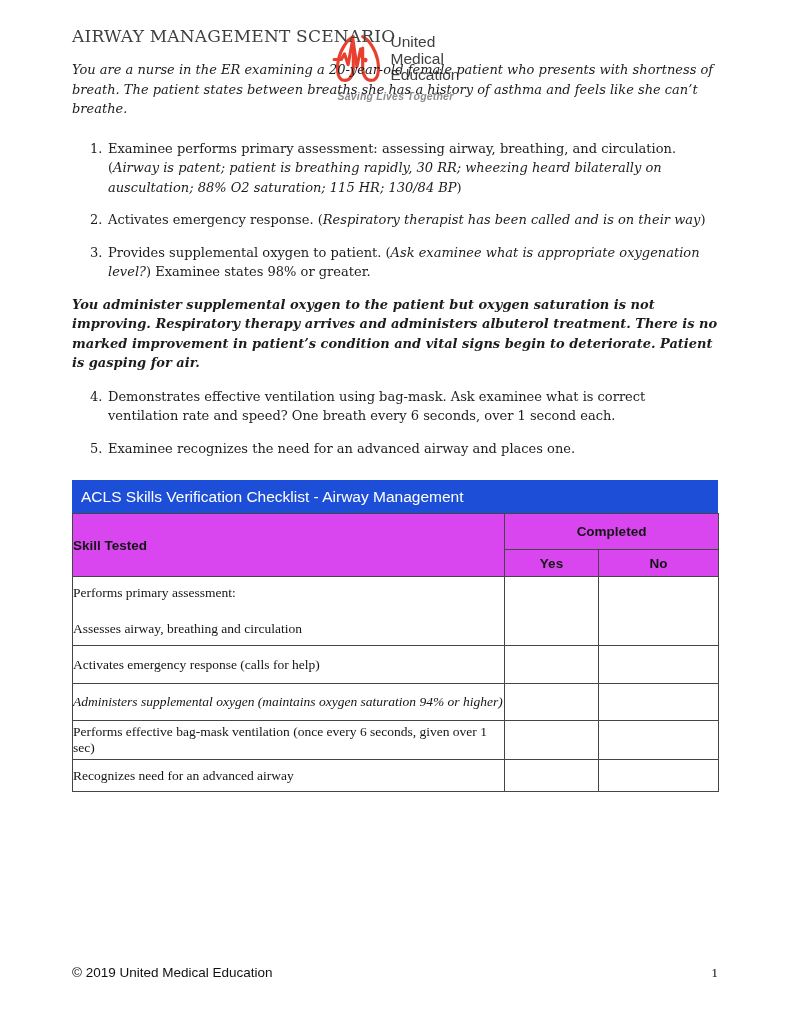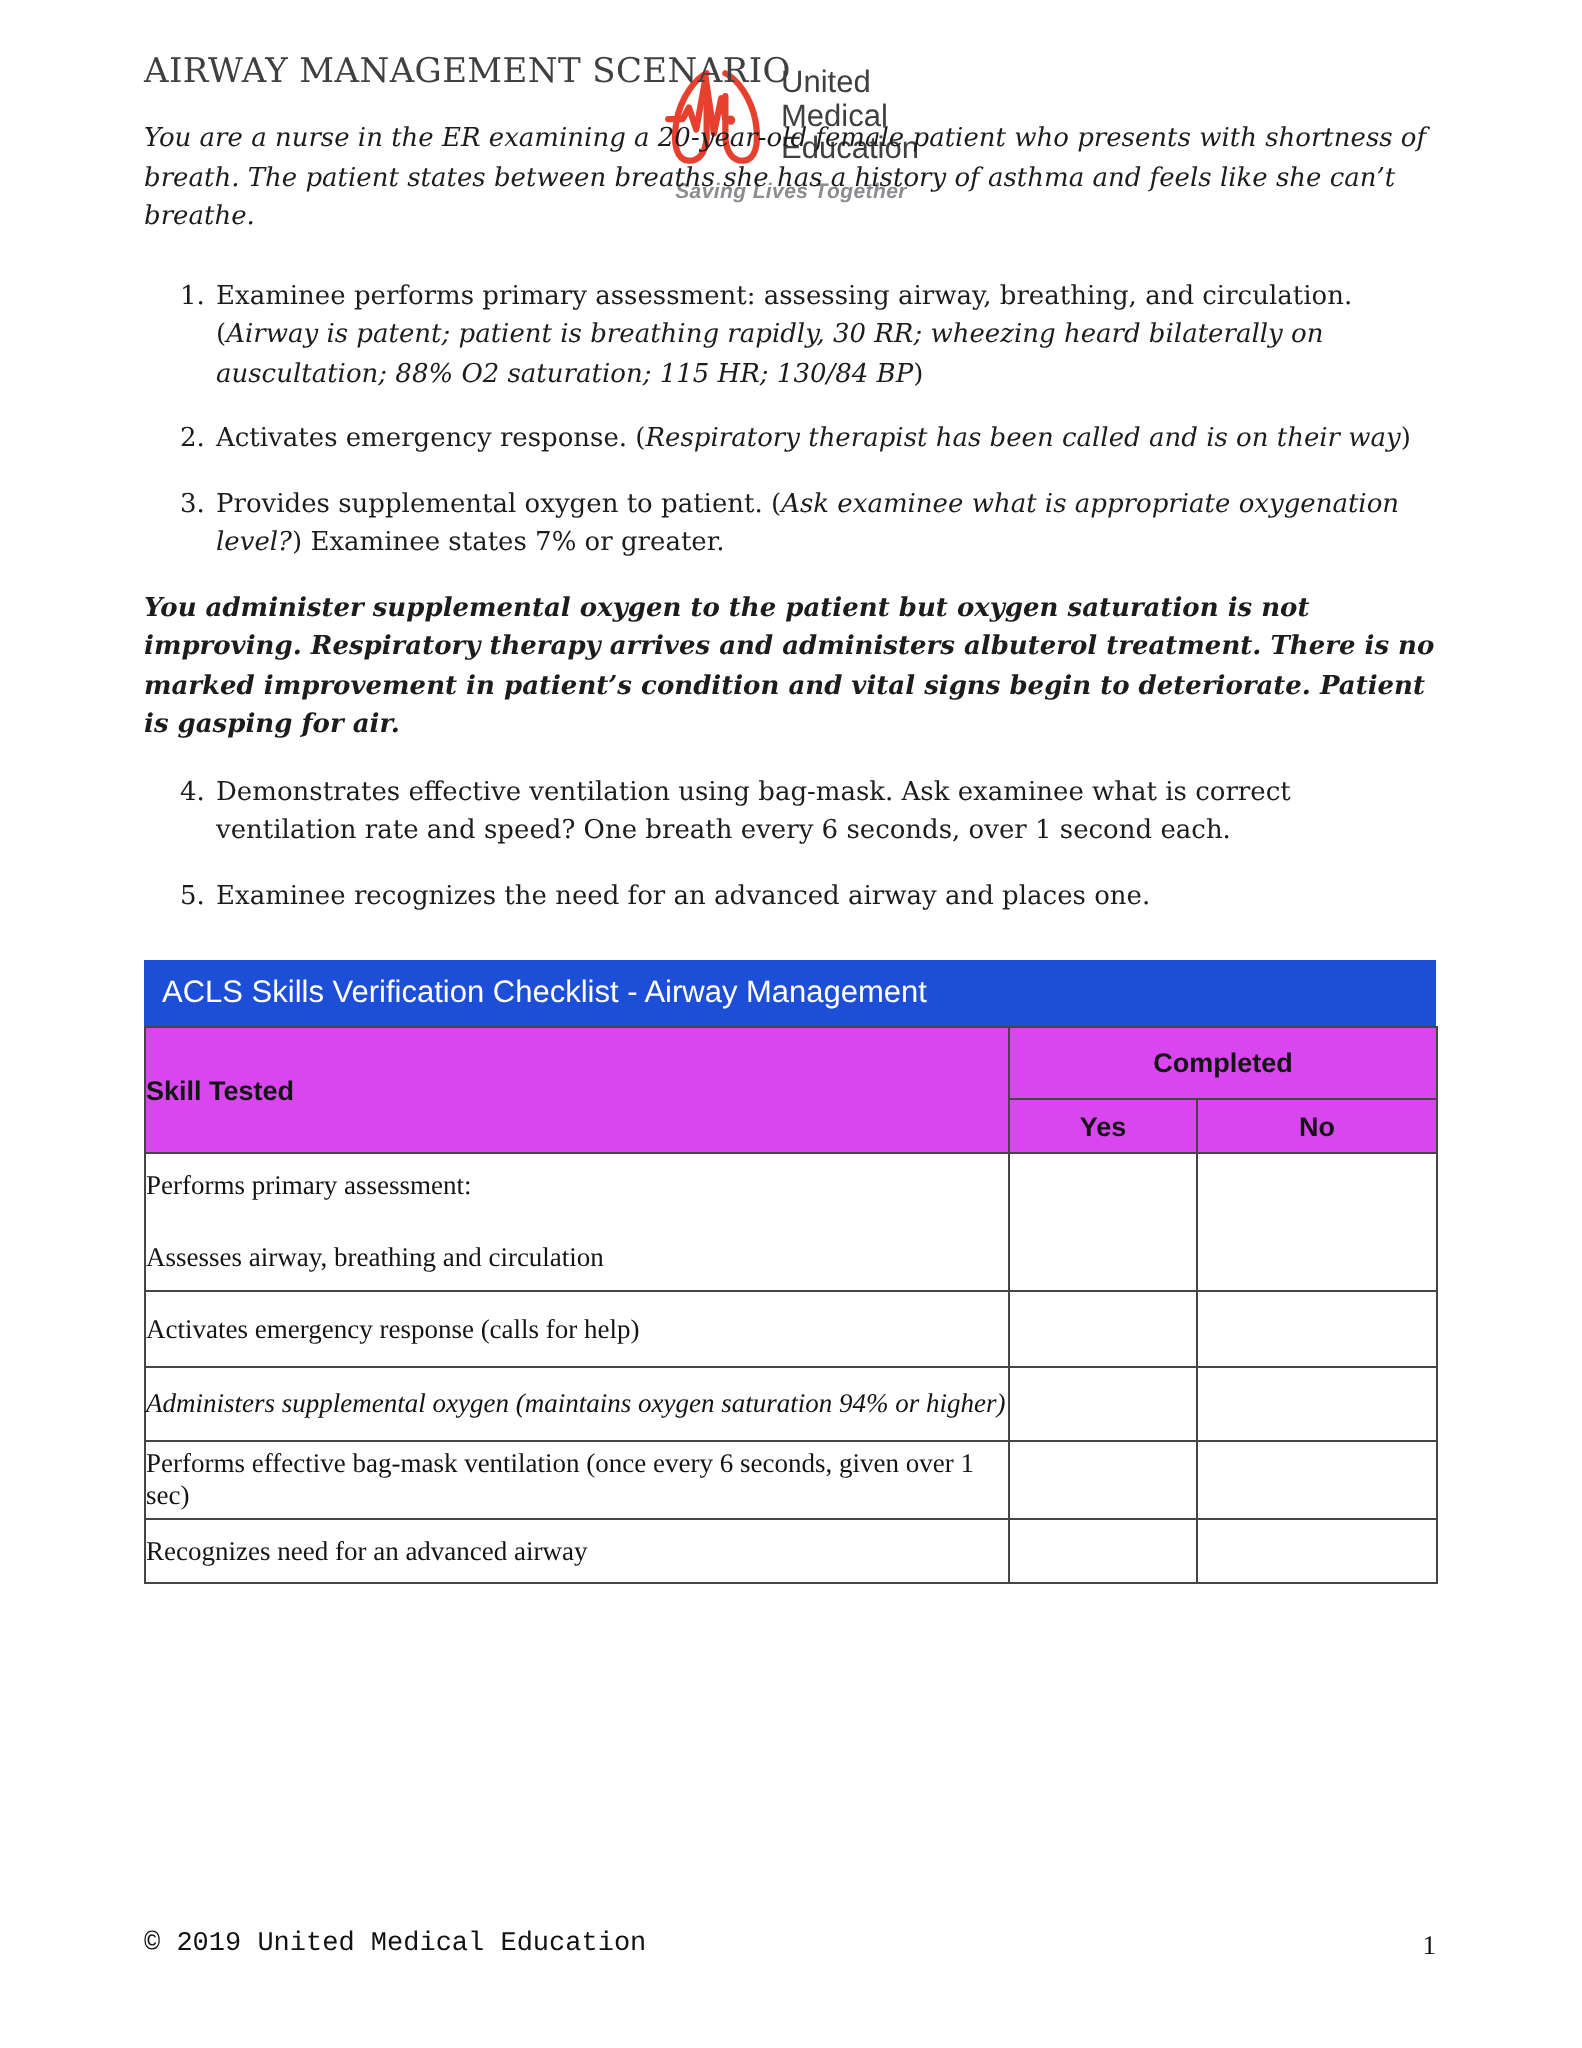--- a/index.html
+++ b/index.html
@@ -52,21 +52,21 @@
     padding:5px 8px 5px 7px;vertical-align:middle;
   }
   td.skill .skill-line + .skill-line{margin-top:20px;}
   tr.r0 td{height:68px;} tr.r0 td.skill{vertical-align:middle;}
   tr.r1 td{height:37px;}
   tr.r2 td{height:36px;font-style:italic;}
   tr.r3 td{height:38px;}
   tr.r4 td{height:31px;}
 
   
-  .footer-copy{position:absolute;left:72px;top:965px;font-family:Liberation Mono, monospace;font-size:13.5px;color:#111;}
+  .footer-copy{position:absolute;left:72px;top:965px;font-family:Liberation Sans, sans-serif;font-size:13.5px;color:#111;}
   .footer-page{position:absolute;right:73px;top:965px;font-family:"Liberation Serif", serif;font-size:13.5px;color:#111;}
 </style>
 </head>
 <body>
 
 <div class="page">
 
   <div class="logo-wrap">
     <div class="logo-row">
       <svg class="logo-icon" viewBox="0 0 100 110" fill="none" stroke="#e8402f" stroke-width="6" stroke-linecap="round" stroke-linejoin="round">
@@ -86,21 +86,21 @@
 
   <div class="content">
 
     <div class="doc-title">AIRWAY MANAGEMENT SCENARIO</div>
 
     <div class="para intro">You are a nurse in the ER examining a 20-year-old female patient who presents with shortness of breath. The patient states between breaths she has a history of asthma and feels like she can’t breathe.</div>
 
     <div class="steps" id="steps-a">
         <div class="step-item"><span class="step-num">1.</span><span class="step-text"><span>Examinee performs primary assessment: assessing airway, breathing, and circulation. (</span><em>Airway is patent; patient is breathing rapidly, 30 RR; wheezing heard bilaterally on auscultation; 88% O2 saturation; 115 HR; 130/84 BP</em><span>)</span></span></div>
         <div class="step-item"><span class="step-num">2.</span><span class="step-text"><span>Activates emergency response. (</span><em>Respiratory therapist has been called and is on their way</em><span>)</span></span></div>
-        <div class="step-item"><span class="step-num">3.</span><span class="step-text"><span>Provides supplemental oxygen to patient. (</span><em>Ask examinee what is appropriate oxygenation level?</em><span>) Examinee states 7% or greater.</span></span></div>
+        <div class="step-item"><span class="step-num">3.</span><span class="step-text"><span>Provides supplemental oxygen to patient. (</span><em>Ask examinee what is appropriate oxygenation level?</em><span>) Examinee states 98% or greater.</span></span></div>
       </div>
 
     <div class="para interlude">You administer supplemental oxygen to the patient but oxygen saturation is not improving. Respiratory therapy arrives and administers albuterol treatment. There is no marked improvement in patient’s condition and vital signs begin to deteriorate. Patient is gasping for air.</div>
 
     <div class="steps" id="steps-b" style="margin-top:0;">
         <div class="step-item"><span class="step-num">4.</span><span class="step-text"><span>Demonstrates effective ventilation using bag-mask. Ask examinee what is correct ventilation rate and speed? One breath every 6 seconds, over 1 second each.</span></span></div>
         <div class="step-item"><span class="step-num">5.</span><span class="step-text"><span>Examinee recognizes the need for an advanced airway and places one.</span></span></div>
       </div>
 
     <div class="checklist">

